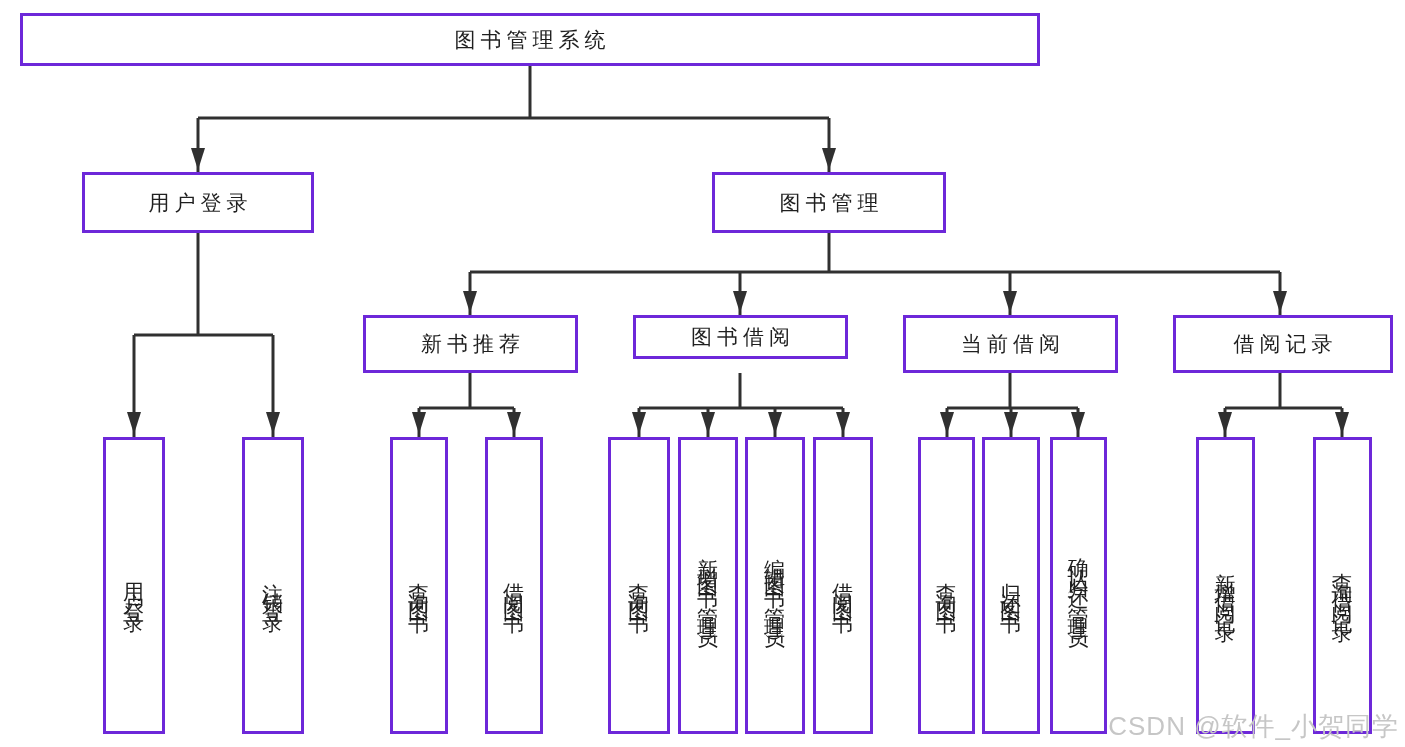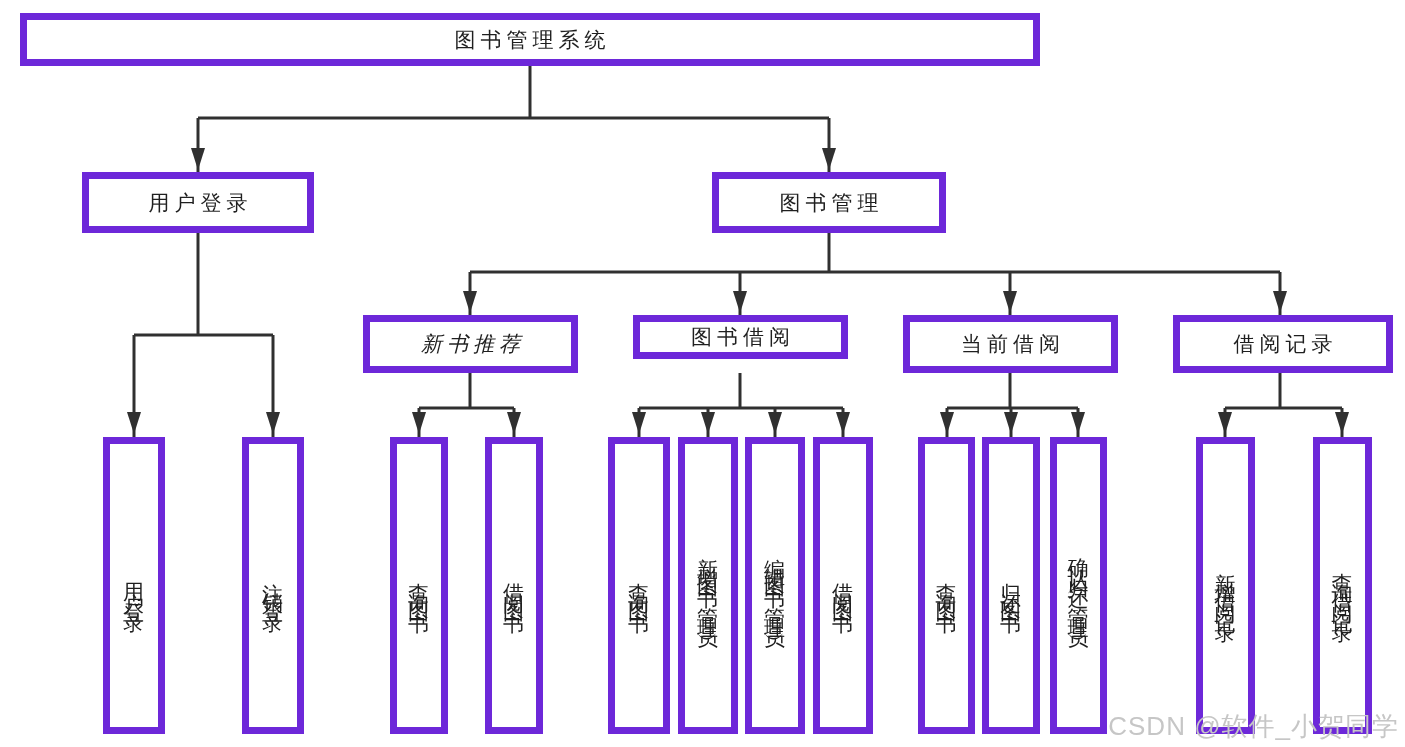--- a/index.html
+++ b/index.html
@@ -16,21 +16,21 @@
     overflow: hidden;
   }
   #wires {
     position: absolute;
     left: 0; top: 0;
     width: 1405px; height: 747px;
   }
   .box {
     position: absolute;
     box-sizing: border-box;
-    border: 7px solid #6d28d9;
+    border: 3px solid #6d28d9;
     background: #ffffff;
     display: flex;
     align-items: center;
     justify-content: center;
     color: #1f1f1f;
     font-size: 21px;
     letter-spacing: 5px;
     text-align: center;
     z-index: 2;
   }
@@ -134,21 +134,21 @@
     <span class="hlabel">图书管理系统</span>
   </div>
 
   <div class="box" style="left:82px; top:172px; width:232px; height:61px;">
     <span class="hlabel">用户登录</span>
   </div>
   <div class="box" style="left:712px; top:172px; width:234px; height:61px;">
     <span class="hlabel">图书管理</span>
   </div>
 
-  <div class="box" style="left:363px; top:315px; width:215px; height:58px;font-style:italic;">
+  <div class="box" style="left:363px; top:315px; width:215px; height:58px;">
     <span class="hlabel">新书推荐</span>
   </div>
   <div class="box" style="left:633px; top:315px; width:215px; height:44px;">
     <span class="hlabel">图书借阅</span>
   </div>
   <div class="box" style="left:903px; top:315px; width:215px; height:58px;">
     <span class="hlabel">当前借阅</span>
   </div>
   <div class="box" style="left:1173px; top:315px; width:220px; height:58px;">
     <span class="hlabel">借阅记录</span>

